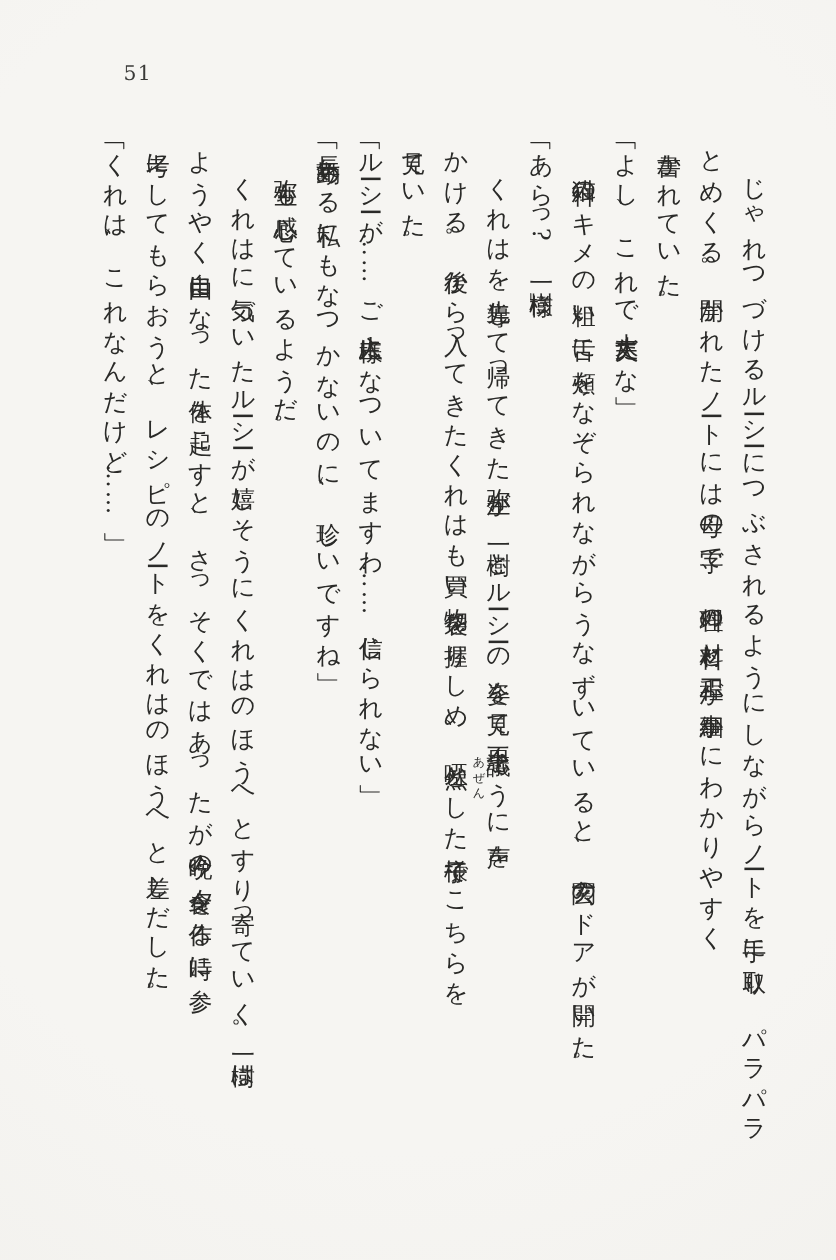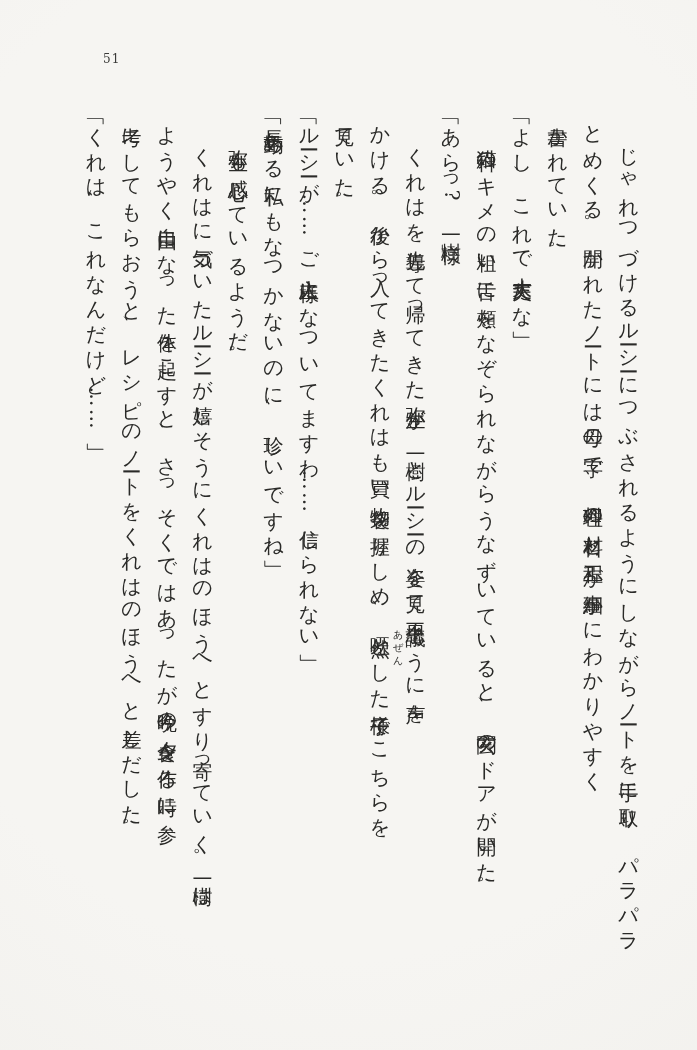--- a/index.html
+++ b/index.html
@@ -13,21 +13,21 @@
   }
   .page {
     position: absolute;
     inset: 0;
     background: radial-gradient(ellipse 120% 90% at 48% 42%, #f6f5f2 55%, #f0efeb 100%);
   }
   .page-number {
     position: absolute;
     top: 52px;
     left: 103px;
-    font-size: 12px;
+    font-size: 17px;
     letter-spacing: 1px;
     color: #3a3a38;
   }
   .text-block {
     position: absolute;
     top: 112px;
     right: 51px;
     height: 846px;
     writing-mode: vertical-rl;
     text-orientation: mixed;

